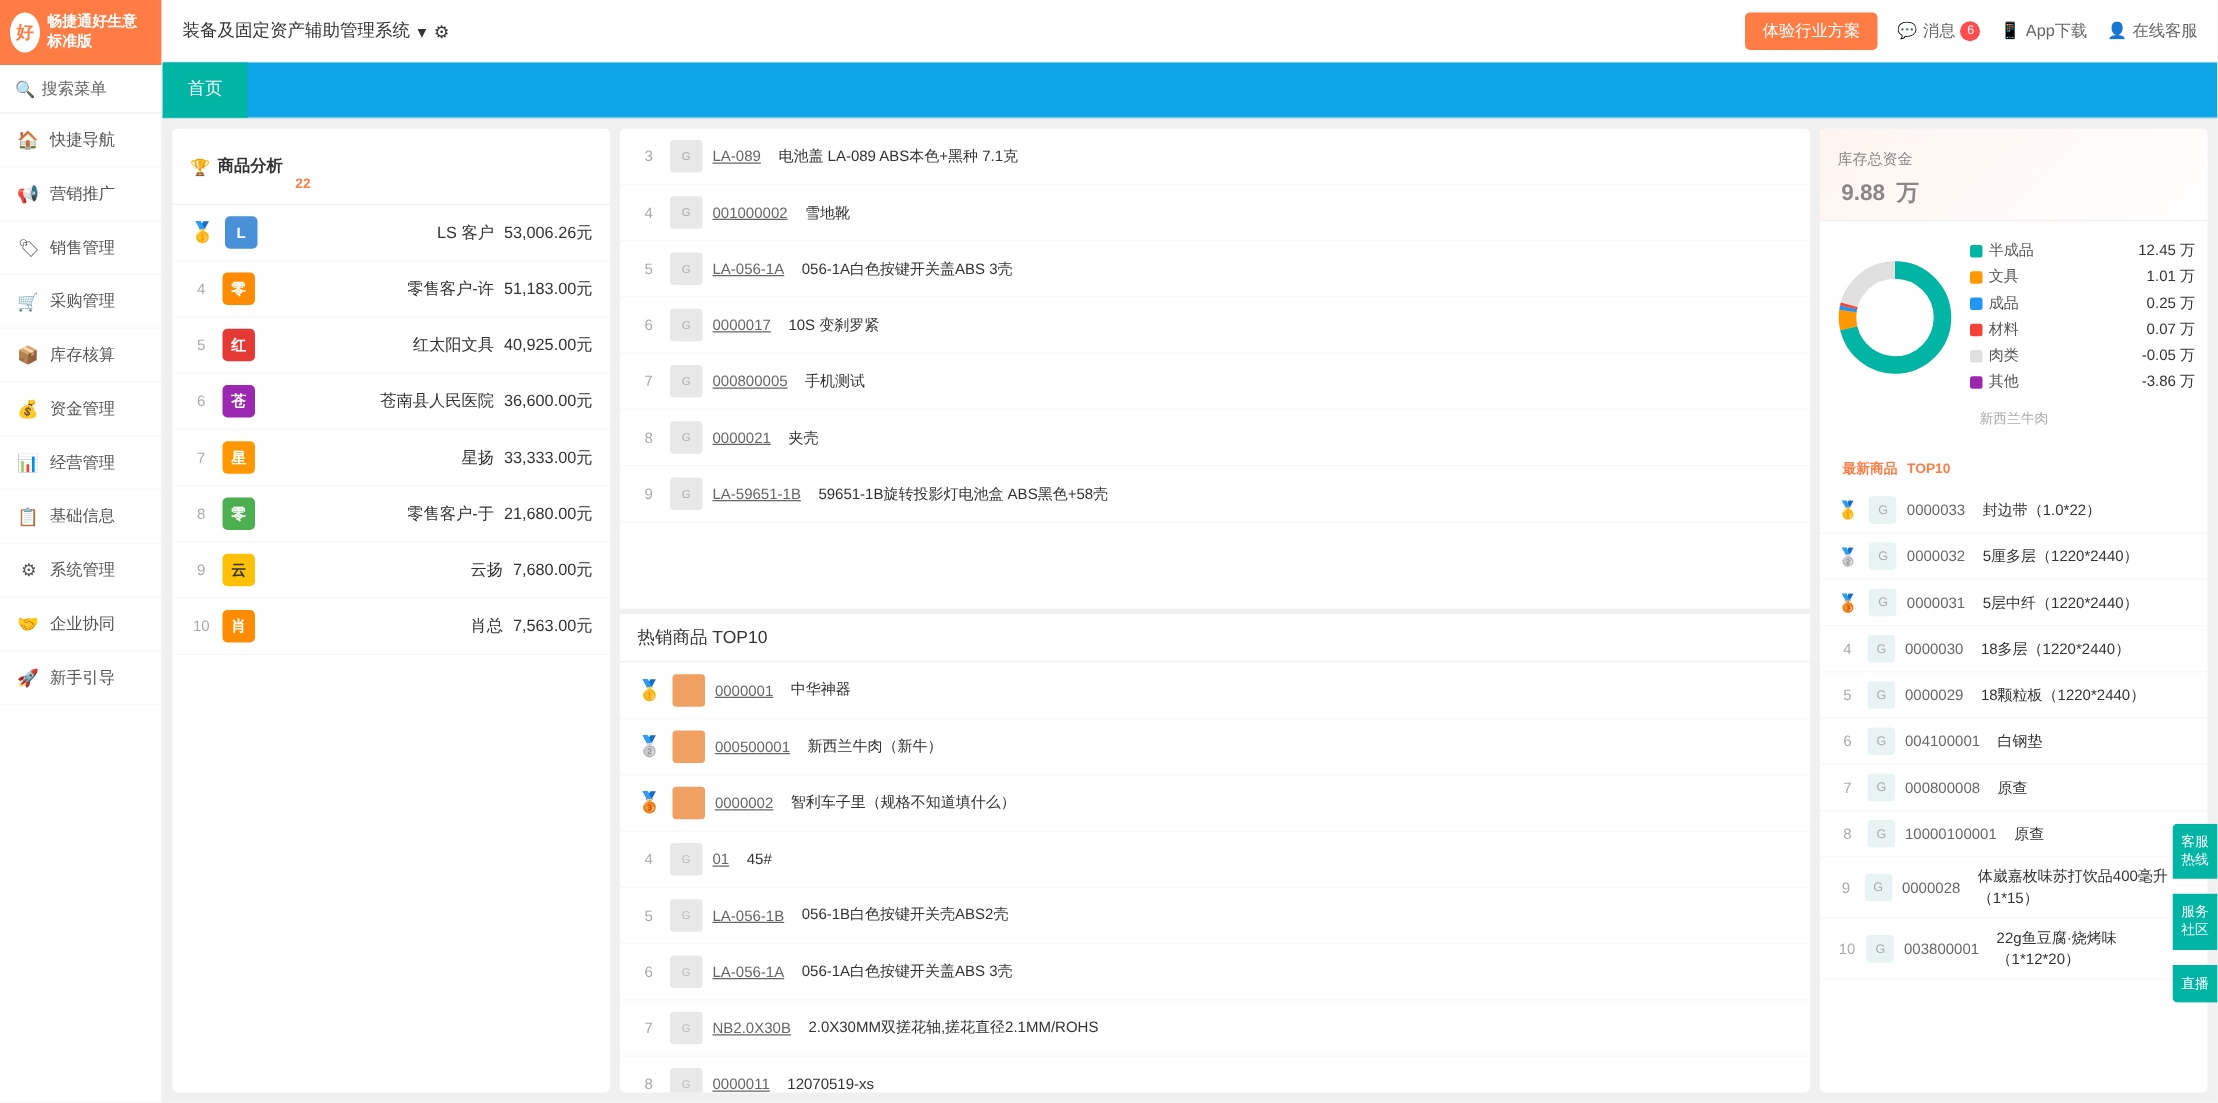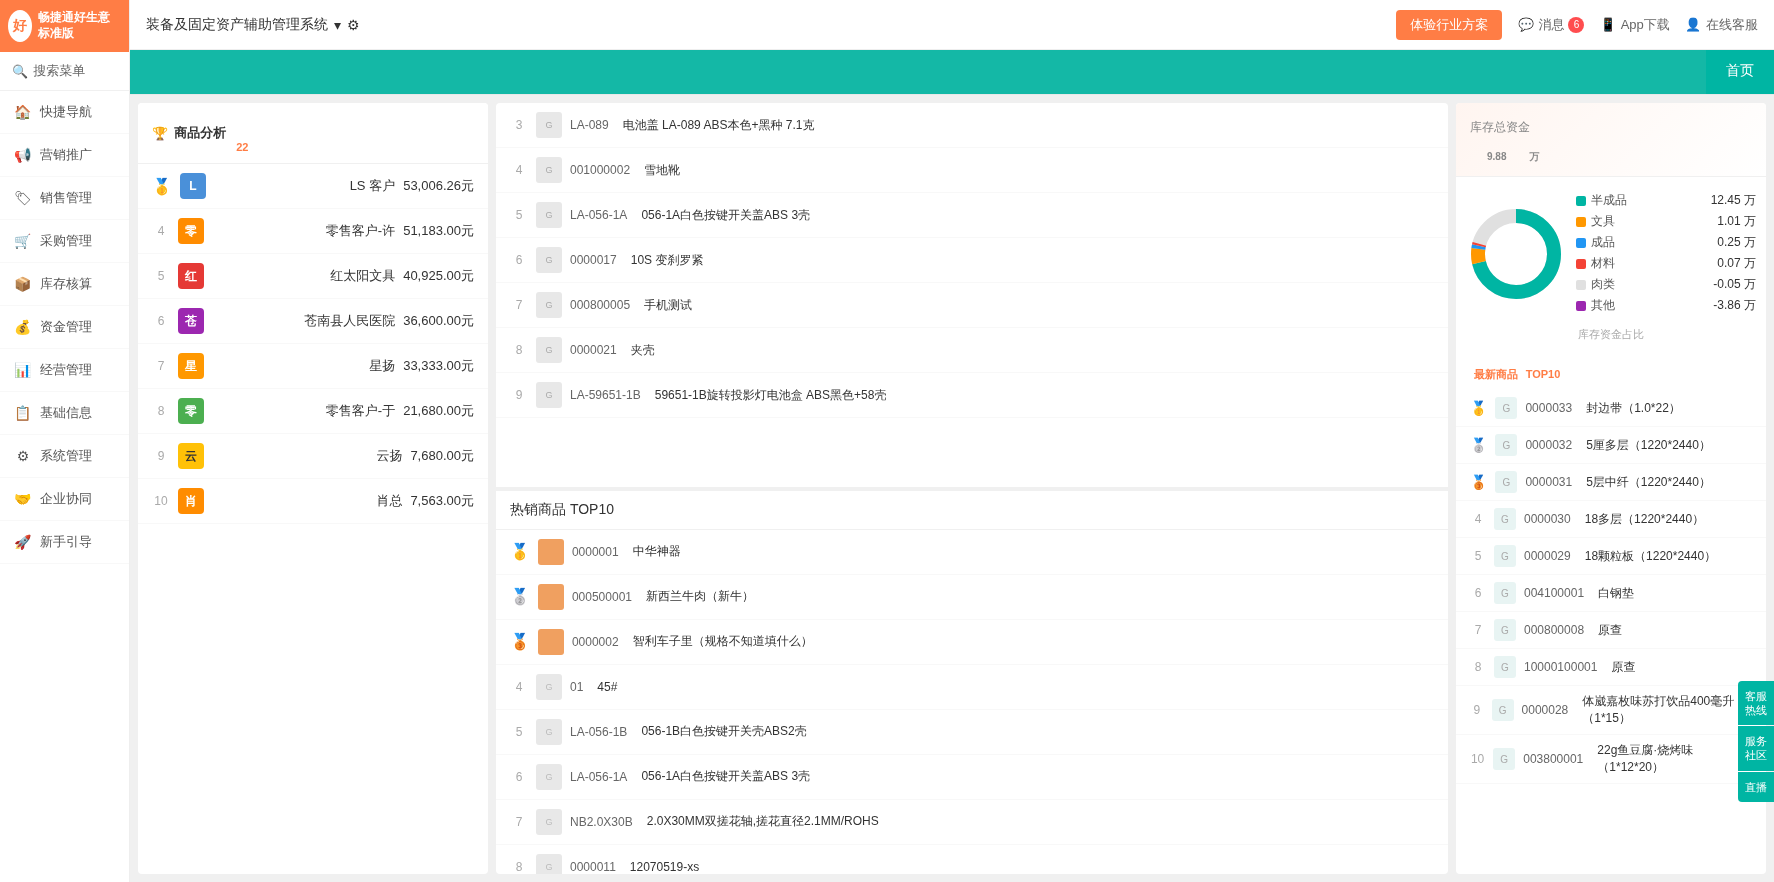--- a/index.html
+++ b/index.html
@@ -88,25 +88,24 @@
     }
     .topbar-icon-btn { color: #666; cursor: pointer; font-size: 13px; display: flex; align-items: center; gap: 4px; }
     .badge {
       background: #ff4d4f; color: #fff;
       border-radius: 50%; width: 16px; height: 16px;
       font-size: 10px; display: inline-flex; align-items: center; justify-content: center;
     }
 
     
     .tab-nav {
-      background: #14b8a6;
+      background: #0ea5e9;
       border-bottom: 1px solid #e8e8e8;
       display: flex;
       align-items: center;
-      justify-content: flex-end;
     }
     .tab-item {
       padding: 12px 20px;
       cursor: pointer;
       color: #666;
       font-size: 14px;
       border-bottom: 2px solid transparent;
     }
     .tab-item.active {
       color: #fff;
@@ -168,32 +167,32 @@
       display: flex; align-items: center;
       padding: 9px 14px;
       border-bottom: 1px solid #f8f8f8;
       gap: 8px;
     }
     .product-img {
       width: 26px; height: 26px; border-radius: 3px;
       background: #e8e8e8; display: flex; align-items: center; justify-content: center;
       color: #bbb; font-size: 10px; flex-shrink: 0;
     }
-    .product-code { color: #666; font-size: 12px; }
+    .product-code { color: #666; font-size: 12px; text-decoration: underline; }
     .product-name { color: #333; font-size: 12px; }
 
     
     .inventory-total {
       background: linear-gradient(135deg, #fff5f0, #fff);
       padding: 16px 14px 10px;
       border-bottom: 1px solid #f0f0f0;
     }
     .inventory-total-label { color: #888; font-size: 12px; margin-bottom: 4px; }
     .inventory-total-value { font-size: 22px; font-weight: bold; color: #333; }
-    .inventory-total-value span { font-size: 10px; color: #888; margin-left: 17px; }
+    .inventory-total-value span { font-size: 18px; color: #888; margin-left: 3px; }
 
     .chart-section { padding: 10px; }
     .donut-chart { display: flex; align-items: center; gap: 10px; padding: 5px 0; }
     .donut-svg { flex-shrink: 0; }
     .chart-legend { flex: 1; }
     .legend-item { display: flex; align-items: center; gap: 5px; margin-bottom: 4px; font-size: 12px; color: #555; }
     .legend-dot { width: 10px; height: 10px; border-radius: 2px; flex-shrink: 0; }
     .legend-val { margin-left: auto; font-size: 12px; color: #333; }
     .chart-caption { font-size: 11px; color: #aaa; text-align: center; margin-top: 4px; }
 
@@ -208,21 +207,21 @@
     .np-rank { width: 16px; color: #aaa; font-size: 12px; text-align: center; }
     .np-img { width: 22px; height: 22px; background: #e8f4f3; border-radius: 3px; display: flex; align-items: center; justify-content: center; color: #aaa; font-size: 10px; flex-shrink: 0; }
     .np-code { color: #666; font-size: 12px; }
     .np-name { color: #333; font-size: 12px; margin-left: 6px; }
 
     
     .float-service {
       position: fixed;
       right: 0; bottom: 80px;
       display: flex; flex-direction: column;
-      gap: 1px;
+      gap: 12px;
     }
     .float-btn {
       background: #00b5a3; color: #fff;
       padding: 8px 6px;
       font-size: 11px; text-align: center;
       cursor: pointer; width: 36px;
       line-height: 1.3;
     }
     .float-btn:first-child { border-radius: 4px 0 0 0; }
     .float-btn:last-child { border-radius: 0 0 0 4px; }
@@ -572,21 +571,21 @@
     <span>肉类</span>
     <span class="legend-val">-0.05 万</span>
   </div>
               <div class="legend-item">
     <div class="legend-dot" style="background:#9c27b0;"></div>
     <span>其他</span>
     <span class="legend-val">-3.86 万</span>
   </div>
             </div>
         </div>
-        <div class="chart-caption">库存资金占比</div>
+        <div class="chart-caption">新西兰牛肉</div>
       </div>
 
       <div class="new-products-section">
         <div class="new-products-header">
           <span>最新商品</span>
           <span style="color:#ff7d45; font-size:11px;">TOP10</span>
         </div>
         <div id="new-products-list">
             <div class="np-item">
     <span style="font-size:14px;">🥇</span>

